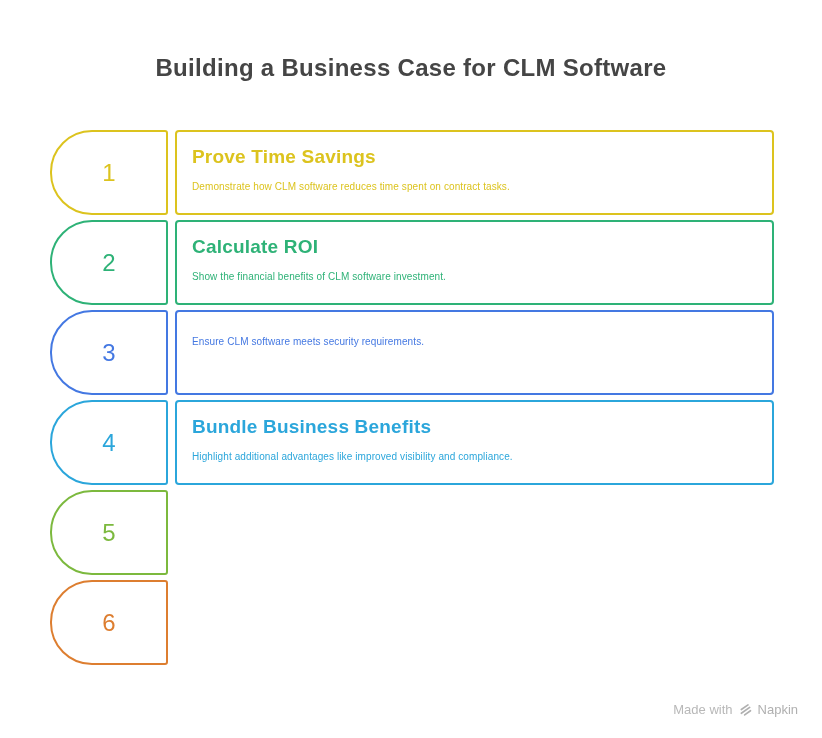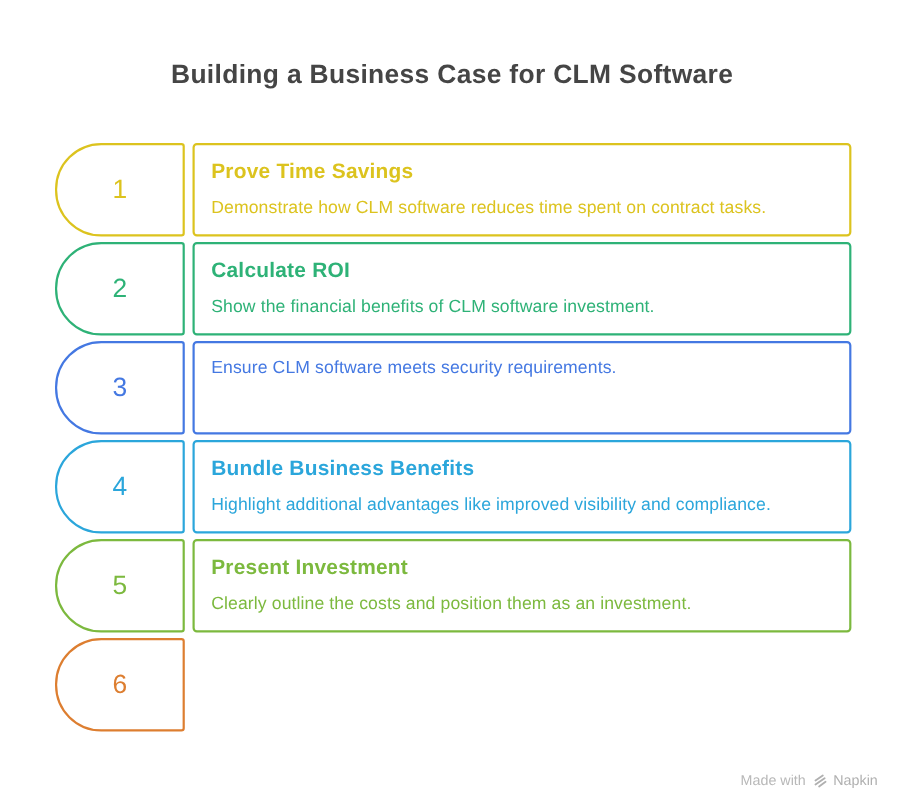--- a/index.html
+++ b/index.html
@@ -56,23 +56,24 @@
     background: #ffffff;
   }
   .card h2 {
     font-size: 19px;
     font-weight: bold;
     color: var(--c);
     letter-spacing: 0.2px;
     margin-bottom: 13px;
   }
   .card p {
-    font-size: 16px;
+    font-size: 10px;
     color: var(--c);
     letter-spacing: 0.1px;
+    margin-top: 10px;
   }
   .watermark {
     position: absolute;
     top: 702px; right: 24px;
     display: flex;
     align-items: center;
     gap: 5px;
     color: #b8b8b8;
     font-size: 13px;
   }
@@ -125,24 +126,20 @@
       <div class="card">
         <h2>Bundle Business Benefits</h2>
         <p>Highlight additional advantages like improved visibility and compliance.</p>
       </div>
     </section>
 
     <section class="step" style="--c: #7CB93E;">
       <div class="badge">
         <span>5</span>
       </div>
-      <div class="card">
-        <h2>Present Investment</h2>
-        <p>Clearly outline the costs and position them as an investment.</p>
-      </div>
     </section>
 
     <section class="step" style="--c: #DD7E30;">
       <div class="badge">
         <span>6</span>
       </div>
     </section>
 
   </div>
 

